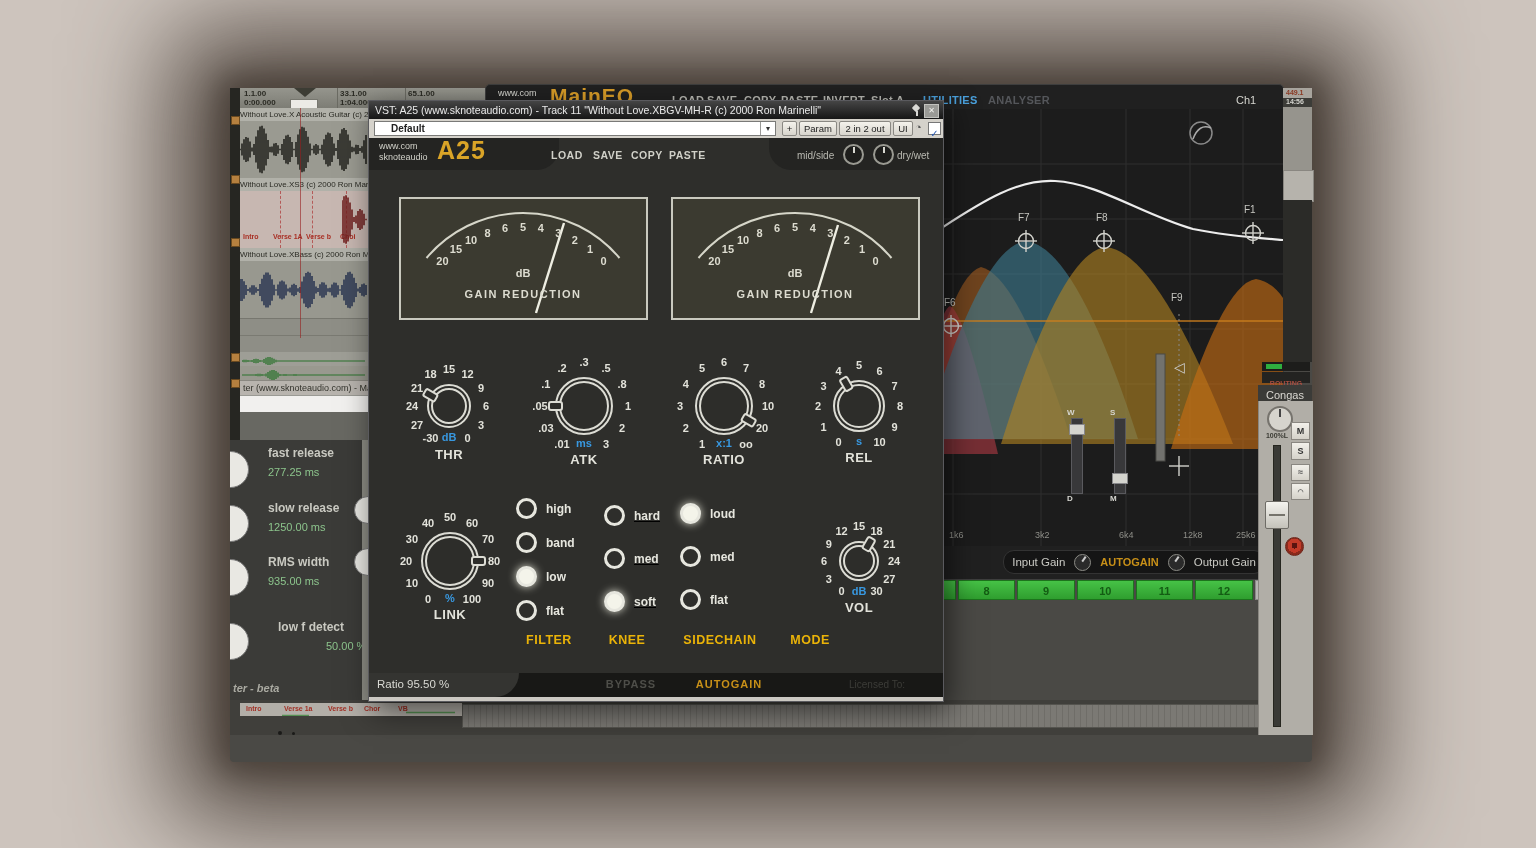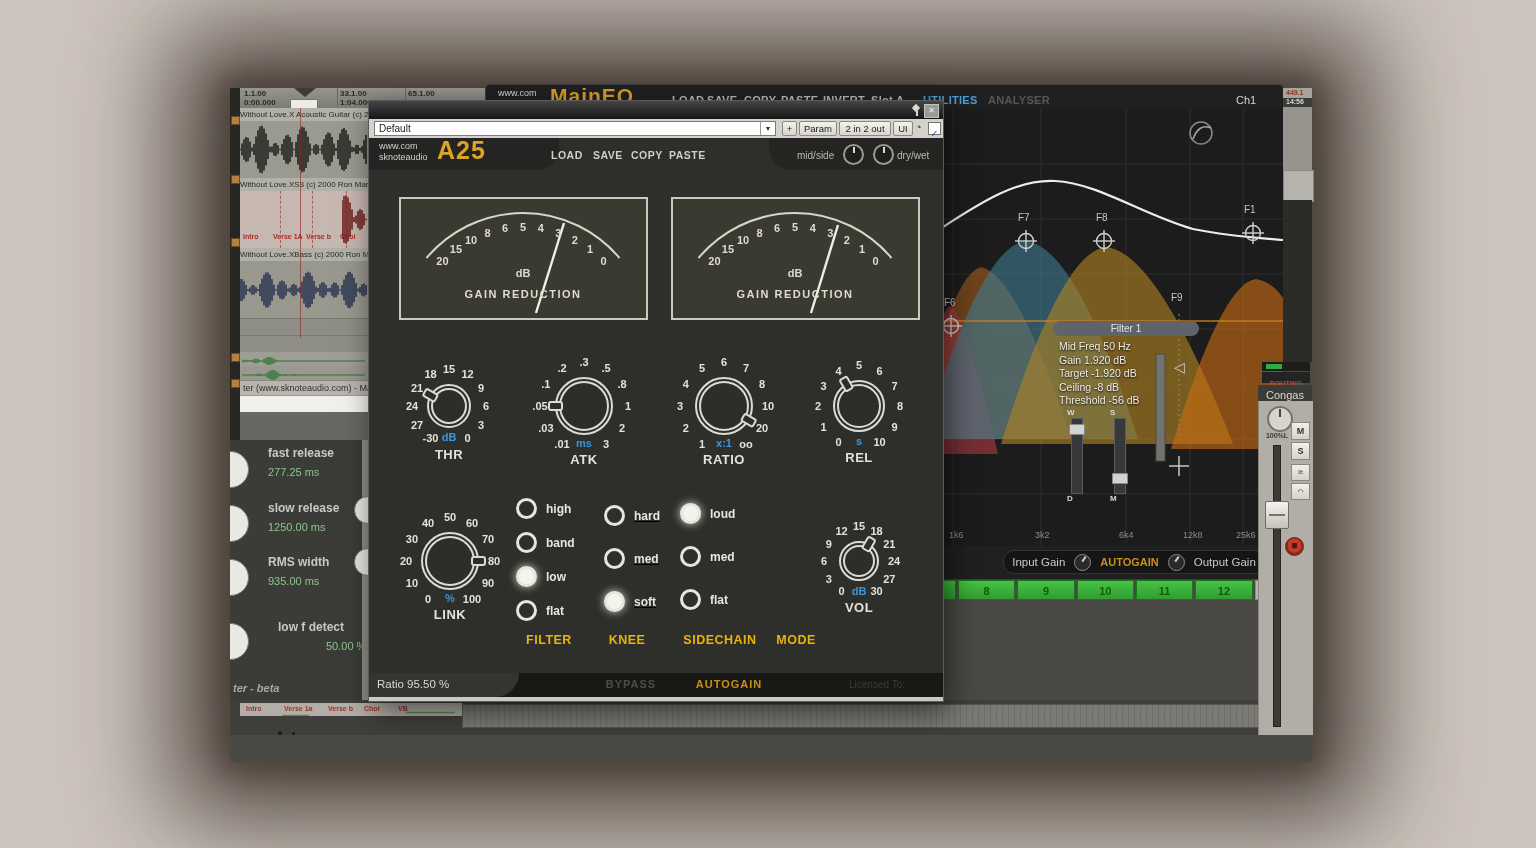--- a/index.html
+++ b/index.html
@@ -8,21 +8,21 @@
   .shot{position:absolute;left:230px;top:88px;width:1082px;height:674px;background:#4a4945;border-radius:4px;
         box-shadow:0 0 100px 58px rgba(72,62,54,.92), 0 0 30px 10px rgba(60,52,46,.8);overflow:visible;}
   .clip{overflow:hidden;}
   
   .a25{position:absolute;left:138px;top:12px;width:574px;height:600px;z-index:20;border:1px solid #5a5a5e;
        box-shadow:5px 10px 28px rgba(0,0,0,.55);background:#2d2d2a;}
   .titlebar{position:absolute;left:0;top:0;width:574px;height:18px;
        background:linear-gradient(#454545,#161616);color:#e9e9e9;font-size:10.5px;line-height:18px;}
   .toolbar{position:absolute;left:0;top:18px;width:574px;height:19px;background:#d5d2cb;border-bottom:1px solid #8f8d86;}
   .combo{position:absolute;left:5px;top:2px;width:400px;height:13px;background:#fff;border:1px solid#7a7a78;font-size:10px;color:#222;}
-  .combo .ctext{position:absolute;left:4px;top:1px;}
+  .combo .ctext{position:absolute;left:16px;top:1px;font-weight:bold;}
   .combo .carrow{position:absolute;right:0;top:0;width:14px;height:13px;border-left:1px solid #9a9a98;text-align:center;font-size:8px;color:#333;line-height:13px;}
   .tbtn{position:absolute;top:2px;height:13px;background:linear-gradient(#f4f2ec,#d8d5cd);border:1px solid #8a8883;border-radius:2px;
         font-size:9.5px;color:#222;text-align:center;line-height:13px;}
   .pbody{position:absolute;left:0;top:37px;width:574px;height:563px;background:#2e2e2b;overflow:hidden;}
   .hdrshape{position:absolute;top:0;height:32px;background:#242422;}
   .brand{position:absolute;left:10px;top:3px;font-size:9px;line-height:11px;color:#d2d2ca;}
   .pname{position:absolute;left:68px;top:-2px;font-size:25px;font-weight:bold;color:#daa427;letter-spacing:1px;}
   .pmenu{position:absolute;top:11px;font-size:10.5px;font-weight:bold;color:#d0d0c8;letter-spacing:.5px;}
   .mixlab{position:absolute;top:12px;font-size:10px;color:#b9b9b1;}
   .miniknob{position:absolute;top:6px;width:17px;height:17px;border-radius:50%;background:#1e1e1c;border:2px solid #9a9a92;}
@@ -242,29 +242,20 @@
             <circle cx="258" cy="24" r="11" fill="none" stroke="#8a8a8a" stroke-width="1.5"></circle>
             <path d="M250,30 Q256,14 268,19" fill="none" stroke="#aaa" stroke-width="1.5"></path>
           </g>
           <rect x="213" y="245" width="9" height="107" fill="#72726e" stroke="#4a4a46"></rect>
         </svg>
         <span class="flab" style="left:1px;top:188px;">F6</span>
         <span class="flab" style="left:75px;top:103px;">F7</span>
         <span class="flab" style="left:153px;top:103px;">F8</span>
         <span class="flab" style="left:228px;top:183px;">F9</span>
         <span class="flab" style="left:301px;top:95px;">F1</span>
-        <div class="fbox">
-          <div class="fhead">Filter 1</div>
-          <div style="height:4px;"></div>
-          <div class="fline">Mid Freq 50 Hz</div>
-          <div class="fline">Gain 1.920 dB</div>
-          <div class="fline">Target -1.920 dB</div>
-          <div class="fline">Ceiling -8 dB</div>
-          <div class="fline">Threshold -56 dB</div>
-        </div>
         <span class="sliderlab" style="left:124px;top:299px;">W</span>
         <span class="sliderlab" style="left:124px;top:385px;">D</span>
         <span class="sliderlab" style="left:167px;top:299px;">S</span>
         <span class="sliderlab" style="left:167px;top:385px;">M</span>
         <div class="vtrack" style="left:128px;top:309px;"></div>
         <div class="vhandle" style="left:126px;top:315px;"></div>
         <div class="vtrack" style="left:171px;top:309px;"></div>
         <div class="vhandle" style="left:169px;top:364px;"></div>
         <span class="abs" style="left:231px;top:250px;font-size:14px;color:#ccc;">◁</span>
         <span class="freqlab" style="left:6px;">1k6</span>
@@ -344,20 +335,21 @@
             </svg></div>
       </div>
       <div class="abs" style="left:232px;top:4px;width:822px;height:22px;border:1px solid #55544f;background:repeating-linear-gradient(90deg,#7b7974 0 5px,#6f6d68 5px 6px);"></div>
       <div class="abs" style="left:48px;top:31px;width:4px;height:4px;border-radius:50%;background:#1a1a18;"></div>
       <div class="abs" style="left:62px;top:32px;width:3px;height:3px;border-radius:50%;background:#1a1a18;"></div>
     </div>
 
 
     <div class="a25">
       <div class="titlebar">
+        <span style="position:absolute;left:6px;white-space:nowrap;">VST: A25 (www.sknoteaudio.com) - Track 11 "Without Love.XBGV-MH-R (c) 2000 Ron Marinelli"</span>
         <span class="pin" style="position:absolute;right:22px;top:3px;"></span>
         <span class="closebox">✕</span>
       </div>
       <div class="toolbar">
         <div class="combo">
           <span class="ctext">Default</span>
           <span class="carrow">▾</span>
         </div>
         <div class="tbtn" style="left:413px;width:13px;">+</div>
         <div class="tbtn" style="left:430px;width:36px;">Param</div>
@@ -589,21 +581,21 @@
             </div>
             <div class="rrow">
               <span class="rdot"></span>
               <span class="rlab">flat</span>
             </div>
           </div>
 
         <div class="glabel" style="left:140px;top:495px;width:80px;">FILTER</div>
         <div class="glabel" style="left:222px;top:495px;width:72px;">KNEE</div>
         <div class="glabel" style="left:299px;top:495px;width:104px;">SIDECHAIN</div>
-        <div class="glabel" style="left:382px;top:495px;width:90px;">MODE</div>
+        <div class="glabel" style="left:396px;top:495px;width:90px;">MODE</div>
 
         <div class="pfooter">
           <div class="lblock"></div>
           <span class="abs" style="left:8px;top:5px;font-size:11.5px;color:#d9d9d3;">Ratio 95.50 %</span>
           <span class="abs" style="left:232px;top:5px;width:60px;text-align:center;font-size:11px;font-weight:bold;color:#4e4e49;letter-spacing:1px;">BYPASS</span>
           <span class="abs" style="left:320px;top:5px;width:80px;text-align:center;font-size:11px;font-weight:bold;color:#c89018;letter-spacing:1px;">AUTOGAIN</span>
           <span class="abs" style="left:480px;top:6px;font-size:10px;color:#3c3c38;">Licensed To:</span>
         </div>
         <div class="abs" style="left:0;top:559px;width:574px;height:4px;background:#cbc8c2;"></div>
       </div>

